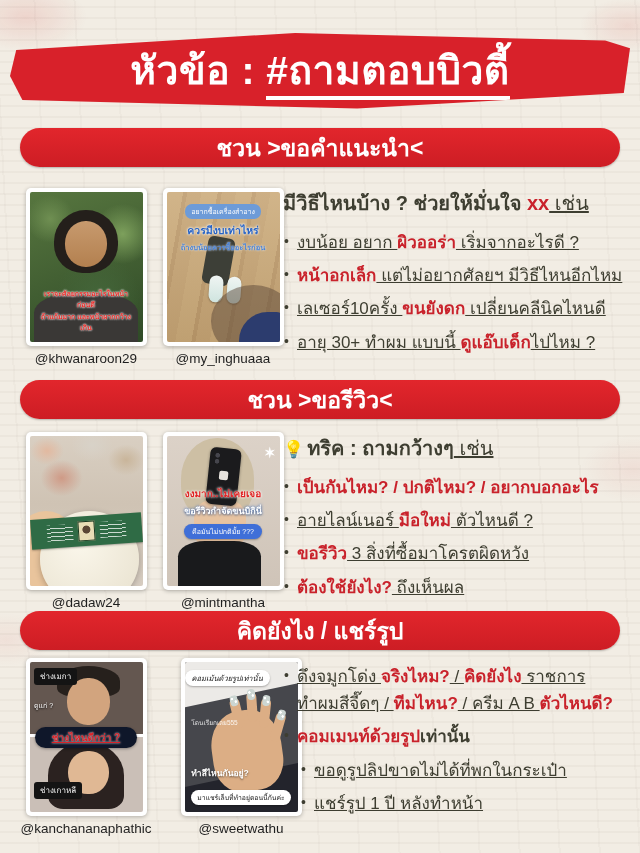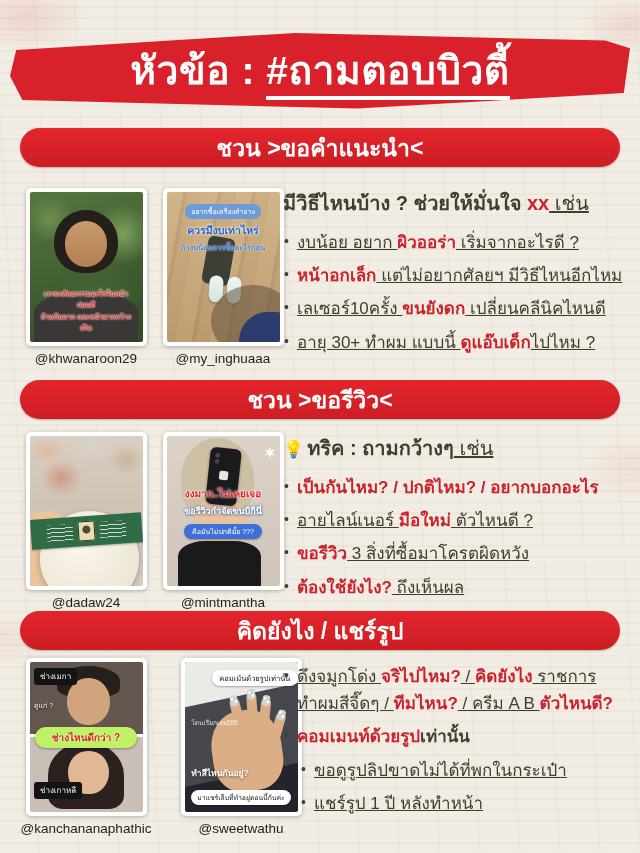--- a/index.html
+++ b/index.html
@@ -106,34 +106,34 @@
   .p5-top{position:absolute;top:0;left:0;right:0;height:48%;background:#645750;}
   .p5-bangs{position:absolute;top:6%;left:24%;width:56%;height:42%;background:#26201c;border-radius:50% 50% 30% 30%;}
   .p5-face1{position:absolute;top:22%;left:33%;width:38%;height:66%;background:#d2a47e;border-radius:48%;}
   .p5-bot{position:absolute;top:50%;left:0;right:0;bottom:0;background:#cabfb7;}
   .p5-hair2{position:absolute;top:6%;left:16%;width:68%;height:90%;background:#2b2220;border-radius:50% 50% 20% 20%;}
   .p5-face2{position:absolute;top:18%;left:34%;width:36%;height:58%;background:#e0b894;border-radius:48%;}
   .pill-k{position:absolute;background:#141414;color:#fff;font-size:8px;padding:2px 6px;border-radius:3px;white-space:nowrap;}
   .p5-tagtop{top:4%;left:4%;}
   .p5-tagbot{bottom:9%;left:4%;}
   .p5-small{position:absolute;top:25%;left:4%;color:#fff;font-size:7px;text-shadow:0 1px 2px #000;}
-  .p5-center{position:absolute;top:43%;left:5%;right:5%;background:#bef264;border-radius:12px;color:#d8232a;font-weight:bold;font-size:10px;text-align:center;padding:3px 2px;box-shadow:0 1px 3px rgba(0,0,0,.35);text-shadow:0 0 2px #fff;}
+  .p5-center{position:absolute;top:43%;left:5%;right:5%;background:#0f172a;border-radius:12px;color:#d8232a;font-weight:bold;font-size:10px;text-align:center;padding:3px 2px;box-shadow:0 1px 3px rgba(0,0,0,.35);text-shadow:0 0 2px #fff;text-decoration:underline;}
   
   .ph6{background:#23242c;}
   .p6-wall{position:absolute;top:0;left:0;right:0;height:34%;background:#eceae7;}
   .p6-slab{position:absolute;top:22%;left:-12%;width:134%;height:52%;background:#46474c;transform:rotate(-12deg);}
   .p6-hand{position:absolute;top:32%;left:24%;width:62%;height:54%;background:#dcae85;border-radius:45% 45% 38% 38%;transform:rotate(-8deg);}
   .p6-finger{position:absolute;width:10px;height:30px;background:#dcae85;border-radius:6px;}
   .p6-finger::after{content:"";position:absolute;top:-3px;left:1px;width:8px;height:11px;border-radius:4px;
     background:radial-gradient(circle at 30% 30%, #fff 1px, transparent 1.5px),radial-gradient(circle at 70% 60%, #fff 1px, transparent 1.5px),#ccd6d2;}
   .p6-f1{top:24%;left:42%;transform:rotate(-14deg);}
   .p6-f2{top:20%;left:55%;transform:rotate(-4deg);}
   .p6-f3{top:24%;left:67%;transform:rotate(6deg);}
   .p6-f4{top:33%;left:78%;transform:rotate(16deg);}
-  .p6-t1wrap{position:absolute;top:3%;left:0;right:0;text-align:right;}
+  .p6-t1wrap{position:absolute;top:3%;left:0;right:0;text-align:left;font-style:italic;}
   .p6-t1{display:inline-block;background:#fff;color:#111;font-size:7.5px;padding:2px 7px;border-radius:8px;box-shadow:0 1px 2px rgba(0,0,0,.3);}
   .p6-faint{position:absolute;top:37%;left:6%;color:rgba(255,255,255,.85);font-size:6.5px;}
   .p6-ask{position:absolute;top:69%;left:6%;color:#fff;font-weight:bold;font-size:8.5px;text-shadow:0 1px 2px rgba(0,0,0,.55);}
   .p6-t2wrap{position:absolute;bottom:5%;left:0;right:0;text-align:center;}
   .p6-t2{display:inline-block;background:#fff;color:#111;font-size:6.8px;padding:2px 6px;border-radius:8px;box-shadow:0 1px 2px rgba(0,0,0,.3);}
 </style>
 </head>
 <body>
 
 <div class="canvas">
@@ -273,18 +273,18 @@
           <div class="p6-t2wrap">
             <span class="p6-t2">มาแชร์เล็บที่ทำอยู่ตอนนี้กันค่ะ</span>
           </div>
         </div>
       </div>
       <div class="username">@sweetwathu</div>
     </div>
   </div>
 
   <div class="col" id="s3col">
-    <div class="bullet"><span class="sg sg-dark">ดึงจมูกโด่ง </span><span class="sg sg-red">จริไปไหม?</span><span class="sg sg-dark"> / </span><span class="sg sg-red">คิดยังไง</span><span class="sg sg-dark"> ราชการ</span><br><span class="sg sg-dark">ทำผมสีจี๊ดๆ / </span><span class="sg sg-red">ทีมไหน?</span><span class="sg sg-dark"> / ครีม A B </span><span class="sg sg-red">ตัวไหนดี?</span></div>
+    <div class="bullet"><span class="sg sg-dark">ดึงจมูกโด่ง </span><span class="sg sg-red">จริงไหม?</span><span class="sg sg-dark"> / </span><span class="sg sg-red">คิดยังไง</span><span class="sg sg-dark"> ราชการ</span><br><span class="sg sg-dark">ทำผมสีจี๊ดๆ / </span><span class="sg sg-red">ทีมไหน?</span><span class="sg sg-dark"> / ครีม A B </span><span class="sg sg-red">ตัวไหนดี?</span></div>
     <div class="bullet"><span class="sg sg-red">คอมเมนท์ด้วยรูป</span><span class="sg sg-db">เท่านั้น</span></div>
     <div class="bullet indent"><span class="sg sg-dark">ขอดูรูปลิปขาดไม่ได้ที่พกในกระเป๋า</span></div>
     <div class="bullet indent"><span class="sg sg-dark">แชร์รูป 1 ปี หลังทำหน้า</span></div>
   </div>
 </div>
 
 </body></html>

